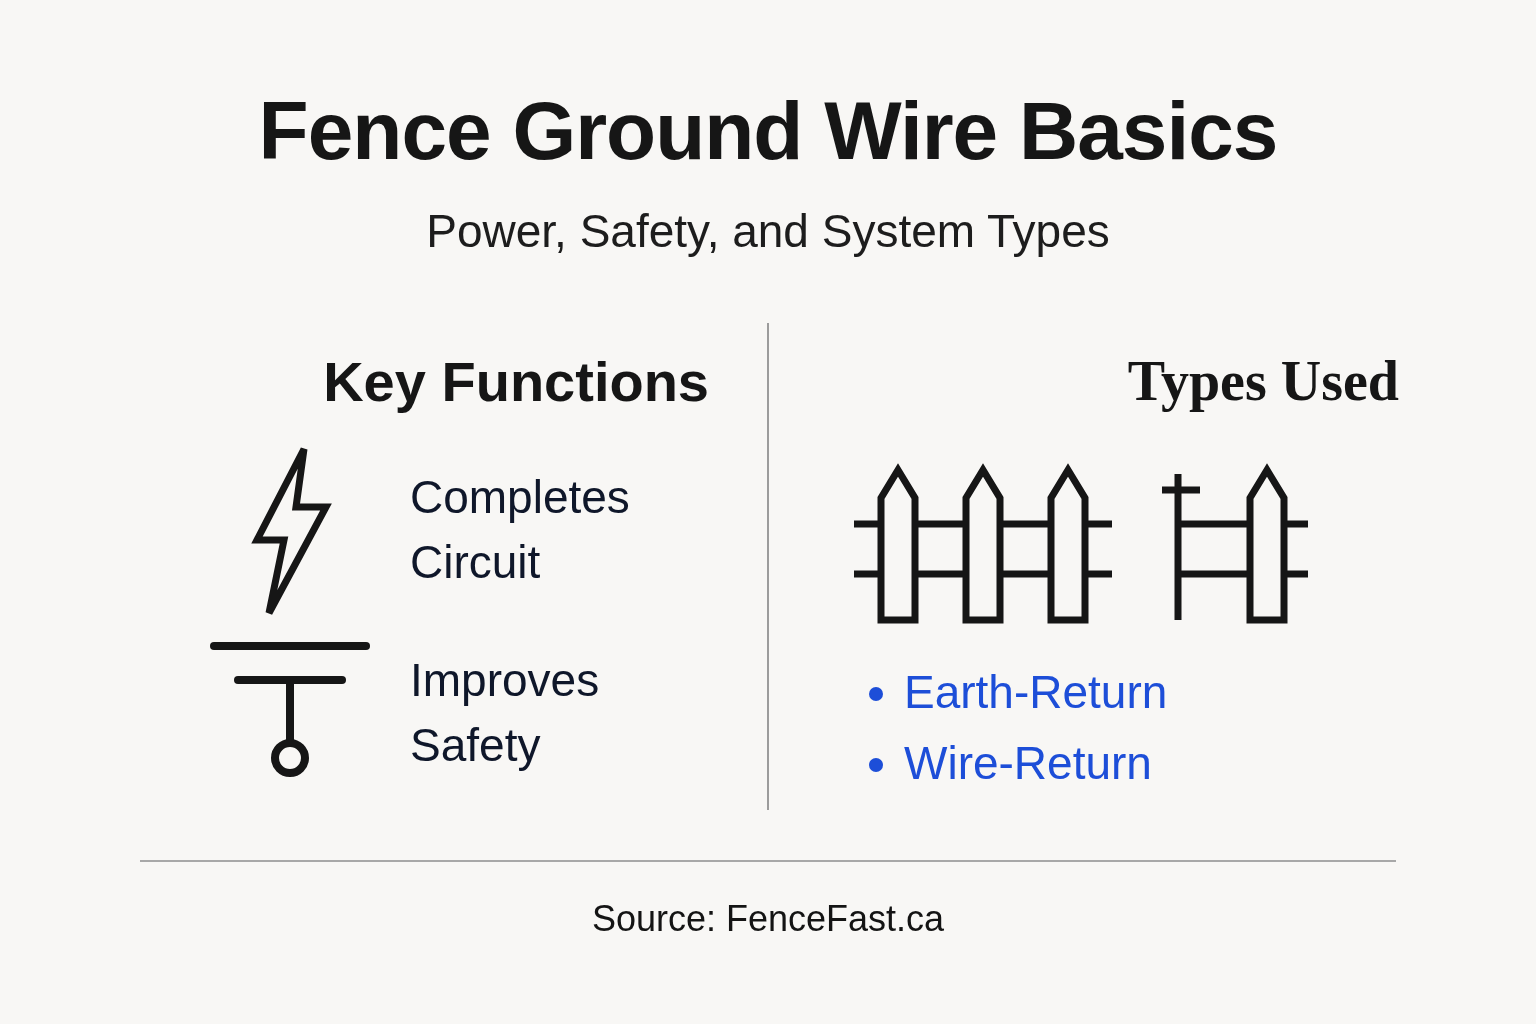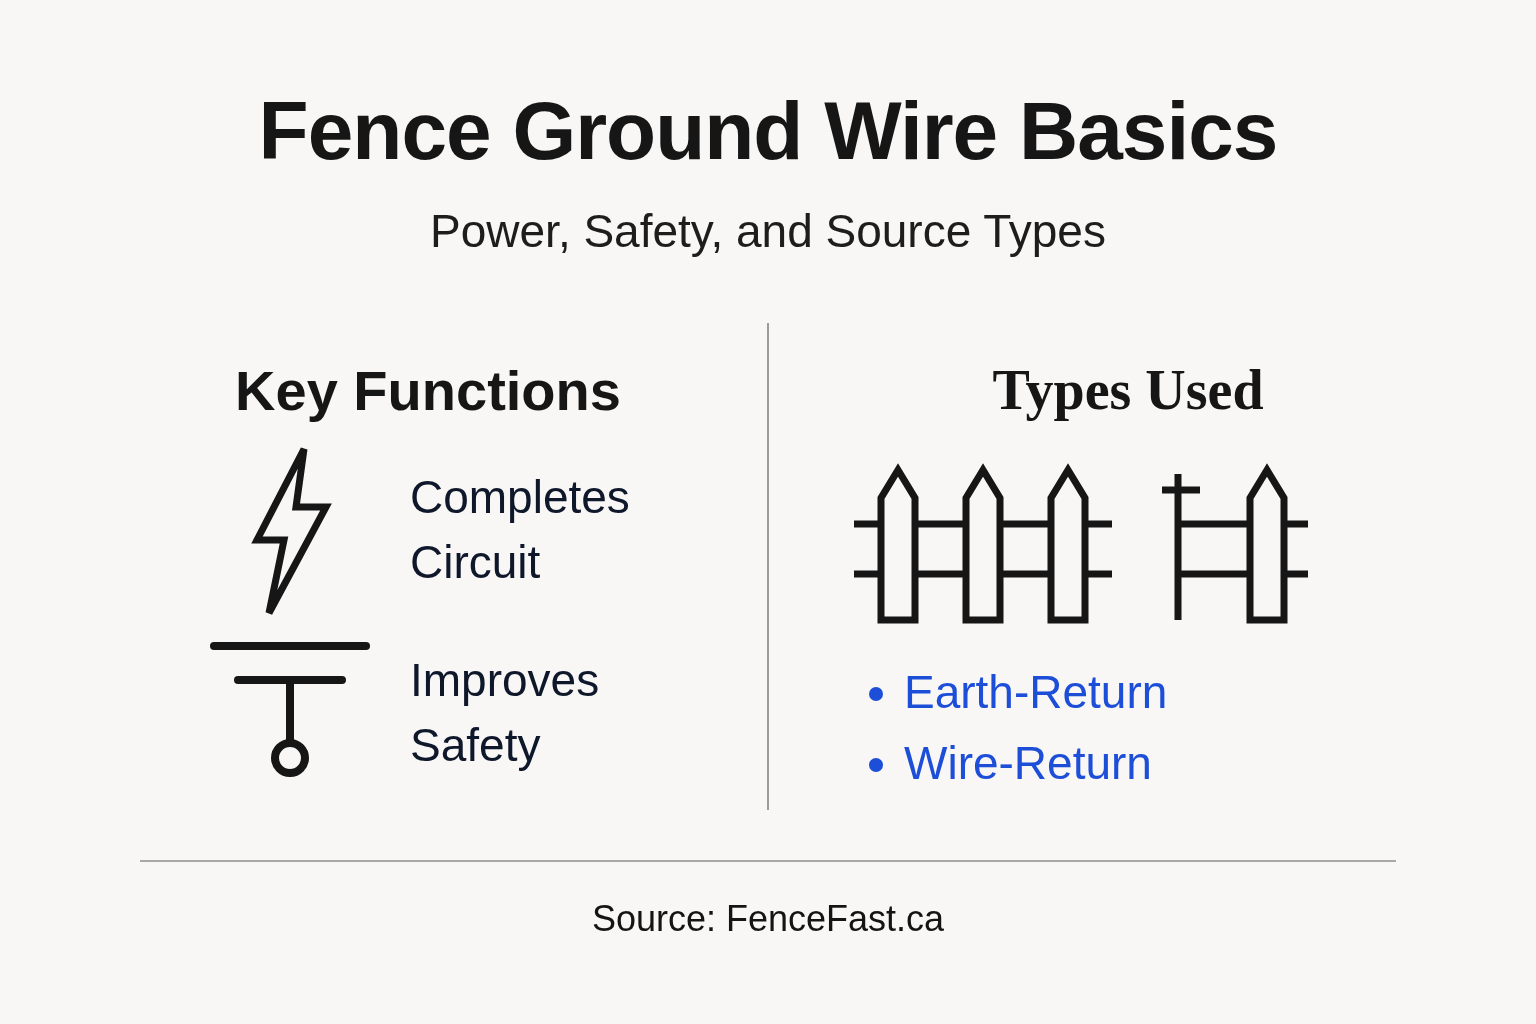--- a/index.html
+++ b/index.html
@@ -45,24 +45,24 @@
   .vdivider {
     position: absolute;
     left: 767px;
     top: 323px;
     width: 2px;
     height: 487px;
     background: #9c9c9c;
   }
   .col-heading {
     position: absolute;
-    margin: 18px;
+    margin: 9px;
     font-size: 56px;
     font-weight: 700;
-    text-align: center;
+    text-align: right;
   }
   .left-heading {
     left: 120px;
     top: 340px;
     width: 580px;
   }
   .right-heading {
     left: 830px;
     top: 340px;
     width: 560px;
@@ -112,21 +112,21 @@
     color: #141414;
   }
   svg { display: block; }
 </style>
 </head>
 <body>
 
 <div class="card">
 
   <h1 class="title">Fence Ground Wire Basics</h1>
-  <h2 class="subtitle">Power, Safety, and Source Types</h2>
+  <h2 class="subtitle">Power, Safety, and System Types</h2>
 
   <h3 class="col-heading left-heading">Key Functions</h3>
 
   <span class="icon-bolt">
     <svg width="104" height="178" viewBox="0 0 104 178">
       <path d="M66 6 L19 97 L46 97 L31 170 L88 64 L58 64 Z" fill="none" stroke="#161616" stroke-width="7" stroke-linejoin="miter"></path>
     </svg>
   </span>
   <span class="item-label label-1">Completes Circuit</span>
 

